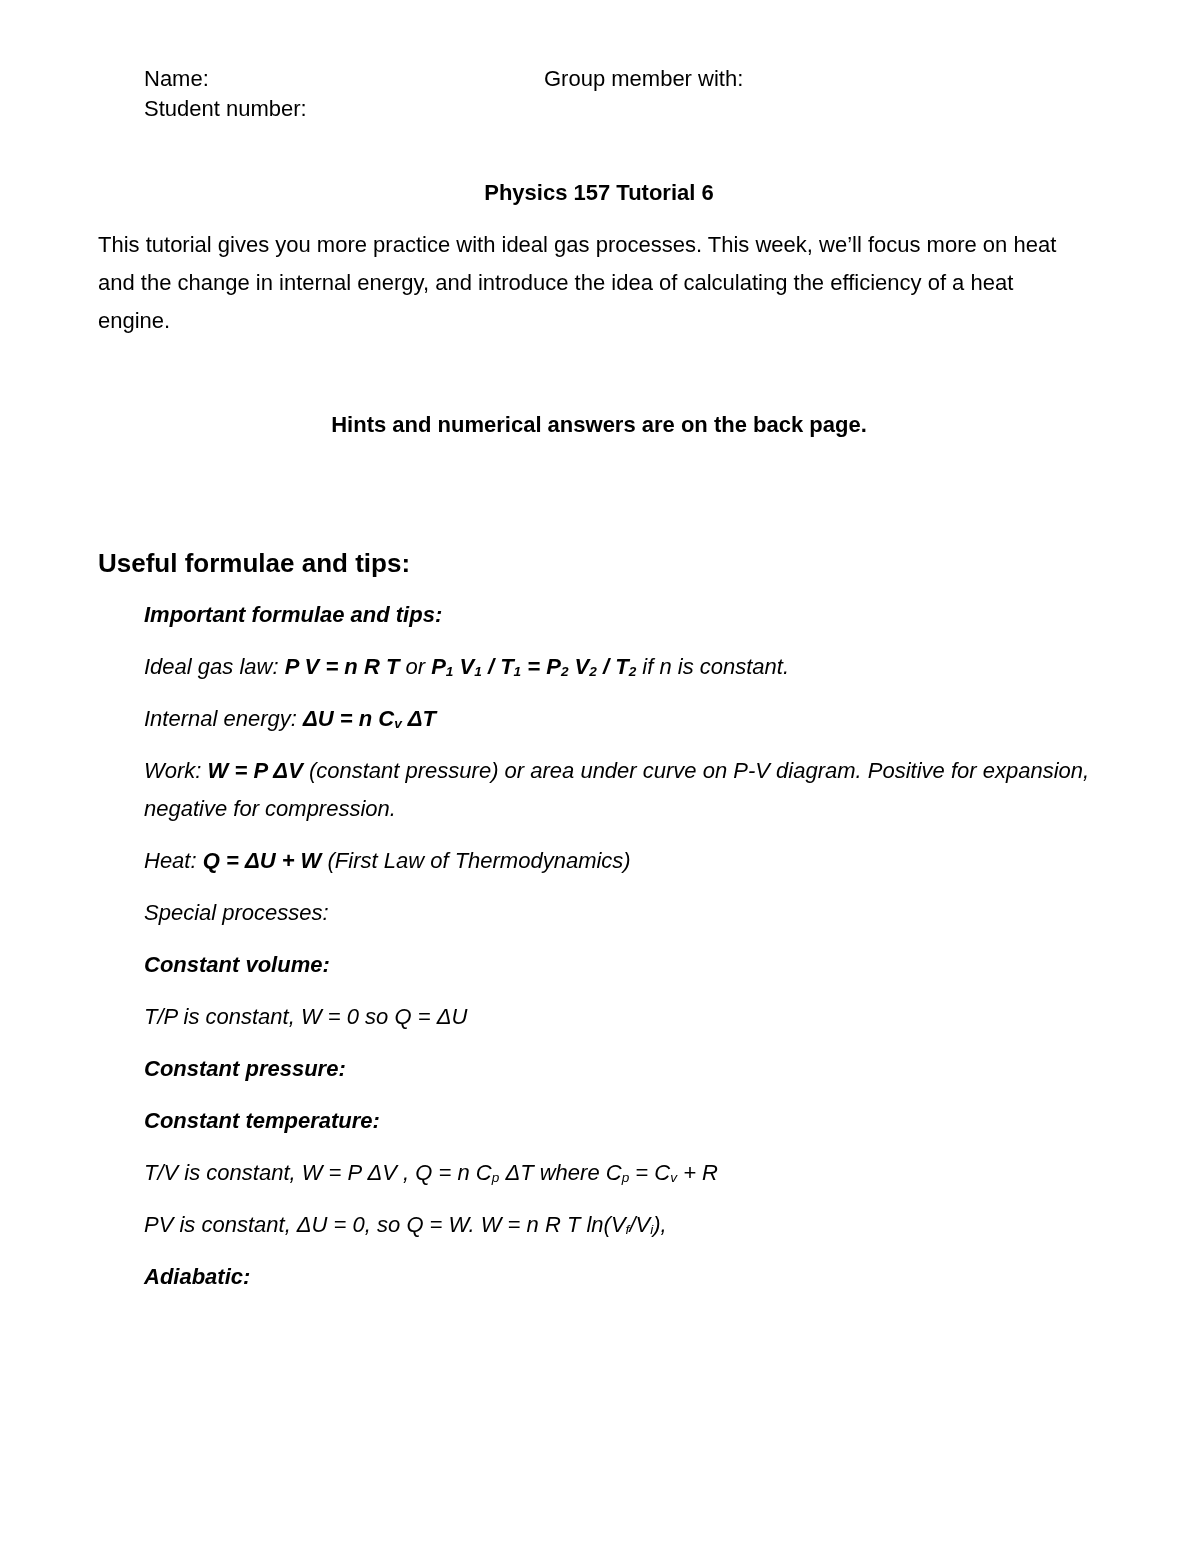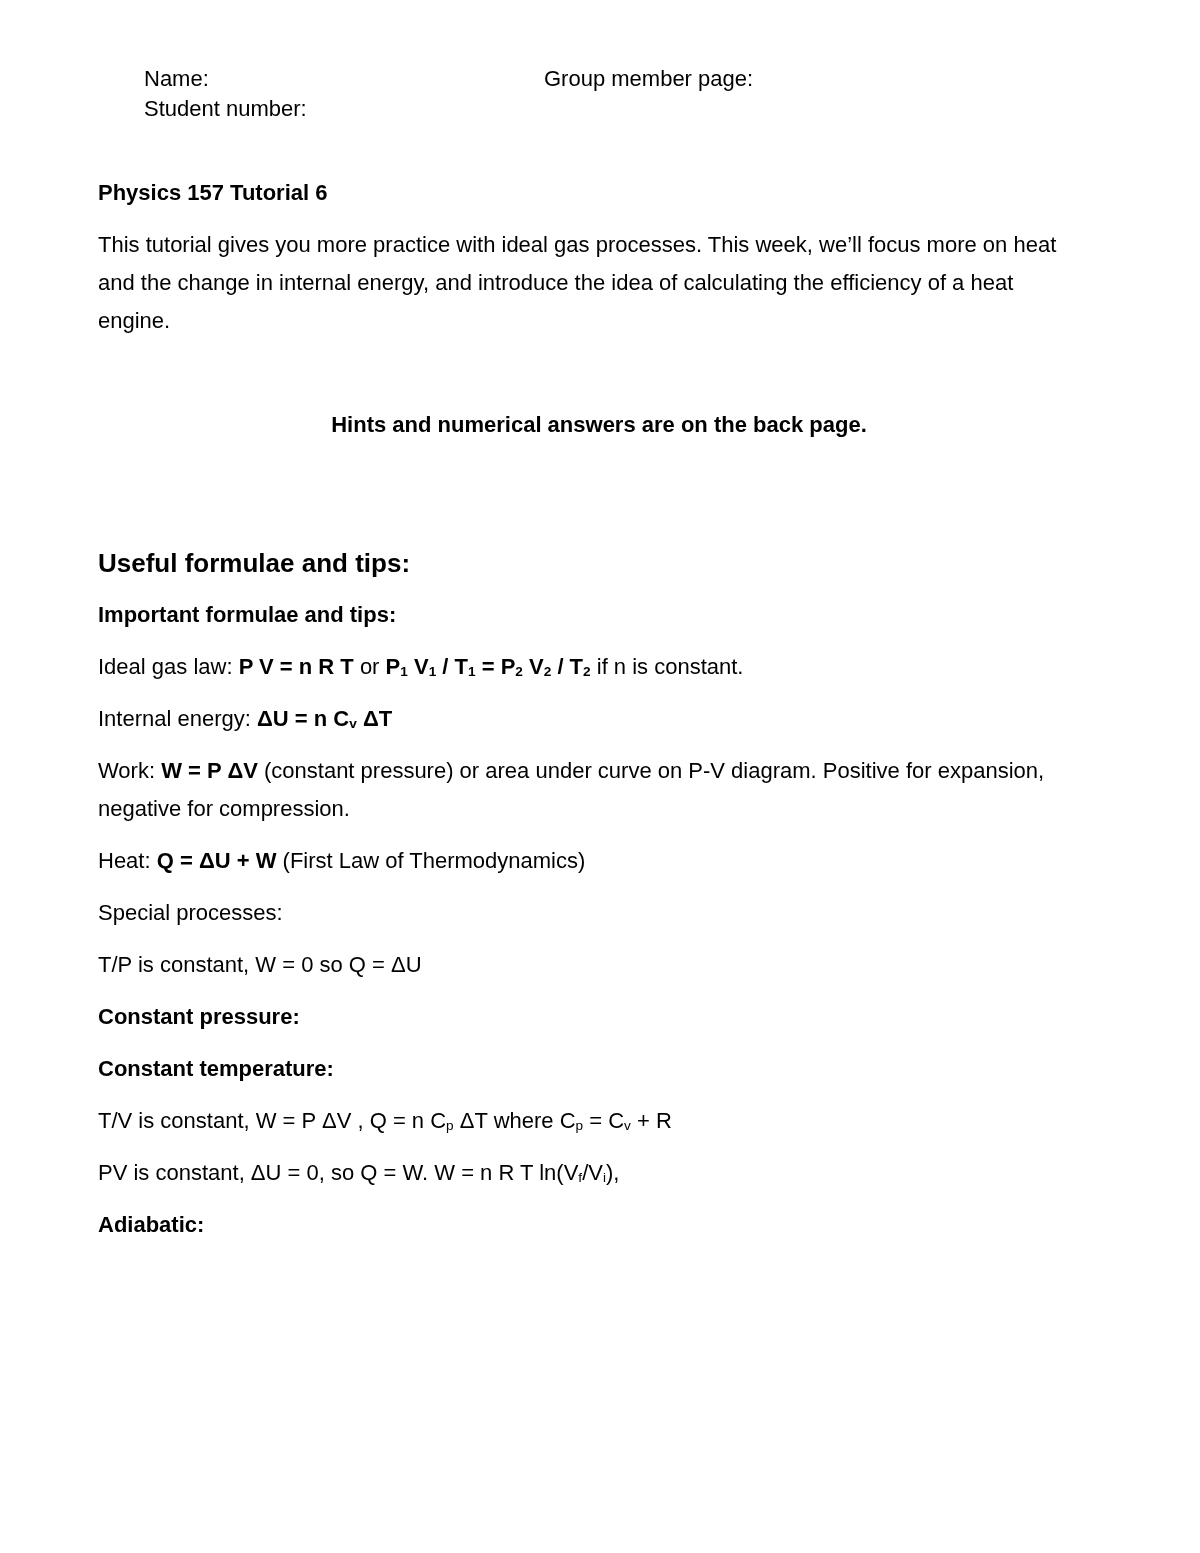--- a/index.html
+++ b/index.html
@@ -22,20 +22,21 @@
   }
   .header {
     display: flex;
     margin-left: 46px;
     line-height: 30px;
   }
   .header-left {
     width: 400px;
   }
   .doc-title {
+    text-align: center;
     font-weight: bold;
     font-size: 22px;
     line-height: 38px;
     margin: 50px 0 0 0;
   }
   .intro {
     margin: 14px 0 16px 0;
     line-height: 38px;
     max-width: 960px;
   }
@@ -45,21 +46,23 @@
     line-height: 38px;
     text-align: center;
   }
   .section-heading {
     font-weight: bold;
     font-size: 26px;
     margin: 100px 0 0 0;
     line-height: 38px;
   }
   .formulae {
+    margin-left: 46px;
     width: 980px;
+    font-style: italic;
   }
   .f-line {
     margin: 14px 0 0 0;
     line-height: 38px;
   }
   .b { font-weight: bold; }
   sub, sup {
     line-height: 0;
     font-size: 0.62em;
   }
@@ -70,39 +73,40 @@
 <body>
 
 <div class="page">
 
   <div class="header">
     <div class="header-left">
       <div>Name:</div>
       <div>Student number:</div>
     </div>
     <div class="header-right">
-      <div>Group member page:</div>
+      <div>Group member with:</div>
     </div>
   </div>
 
   <div class="doc-title">Physics 157 Tutorial 6</div>
 
   <p class="intro">This tutorial gives you more practice with ideal gas processes. This week, we’ll focus more on heat and the change in internal energy, and introduce the idea of calculating the efficiency of a heat engine.</p>
 
   <p class="hints">Hints and numerical answers are on the back page.</p>
 
   <div class="section-heading">Useful formulae and tips:</div>
 
   <div class="formulae">
       <p class="f-line"><span class="b">Important formulae and tips:</span></p>
       <p class="f-line"><span>Ideal gas law: </span><span class="b">P V = n R T</span><span> or </span><span class="b">P</span><sub class="b">1</sub><span class="b"> V</span><sub class="b">1</sub><span class="b"> / T</span><sub class="b">1</sub><span class="b"> = P</span><sub class="b">2</sub><span class="b"> V</span><sub class="b">2</sub><span class="b"> / T</span><sub class="b">2</sub><span> if n is constant.</span></p>
       <p class="f-line"><span>Internal energy: </span><span class="b">ΔU = n C</span><sub class="b">v</sub><span class="b"> ΔT</span></p>
       <p class="f-line"><span>Work: </span><span class="b">W = P ΔV</span><span> (constant pressure) or area under curve on P-V diagram. Positive for expansion, negative for compression.</span></p>
       <p class="f-line"><span>Heat: </span><span class="b">Q = ΔU + W</span><span> (First Law of Thermodynamics)</span></p>
       <p class="f-line"><span>Special processes:</span></p>
+      <p class="f-line"><span class="b">Constant volume:</span></p>
       <p class="f-line"><span>T/P is constant, W = 0 so Q = ΔU</span></p>
       <p class="f-line"><span class="b">Constant pressure:</span></p>
       <p class="f-line"><span class="b">Constant temperature:</span></p>
       <p class="f-line"><span>T/V is constant, W = P ΔV , Q = n C</span><sub>p</sub><span> ΔT where C</span><sub>p</sub><span> = C</span><sub>v</sub><span> + R</span></p>
       <p class="f-line"><span>PV is constant, ΔU = 0, so Q = W. W = n R T ln(V</span><sub>f</sub><span>/V</span><sub>i</sub><span>),</span></p>
       <p class="f-line"><span class="b">Adiabatic:</span></p>
     </div>
 
 </div>
 

